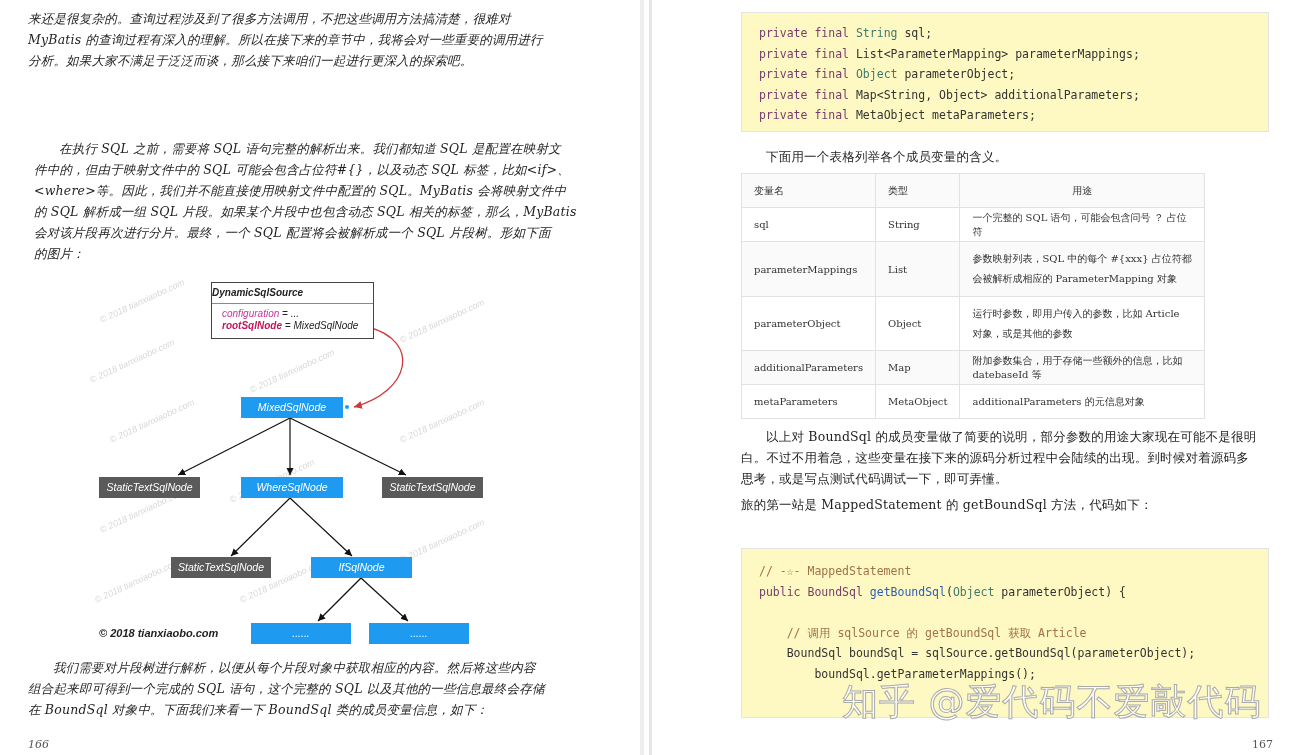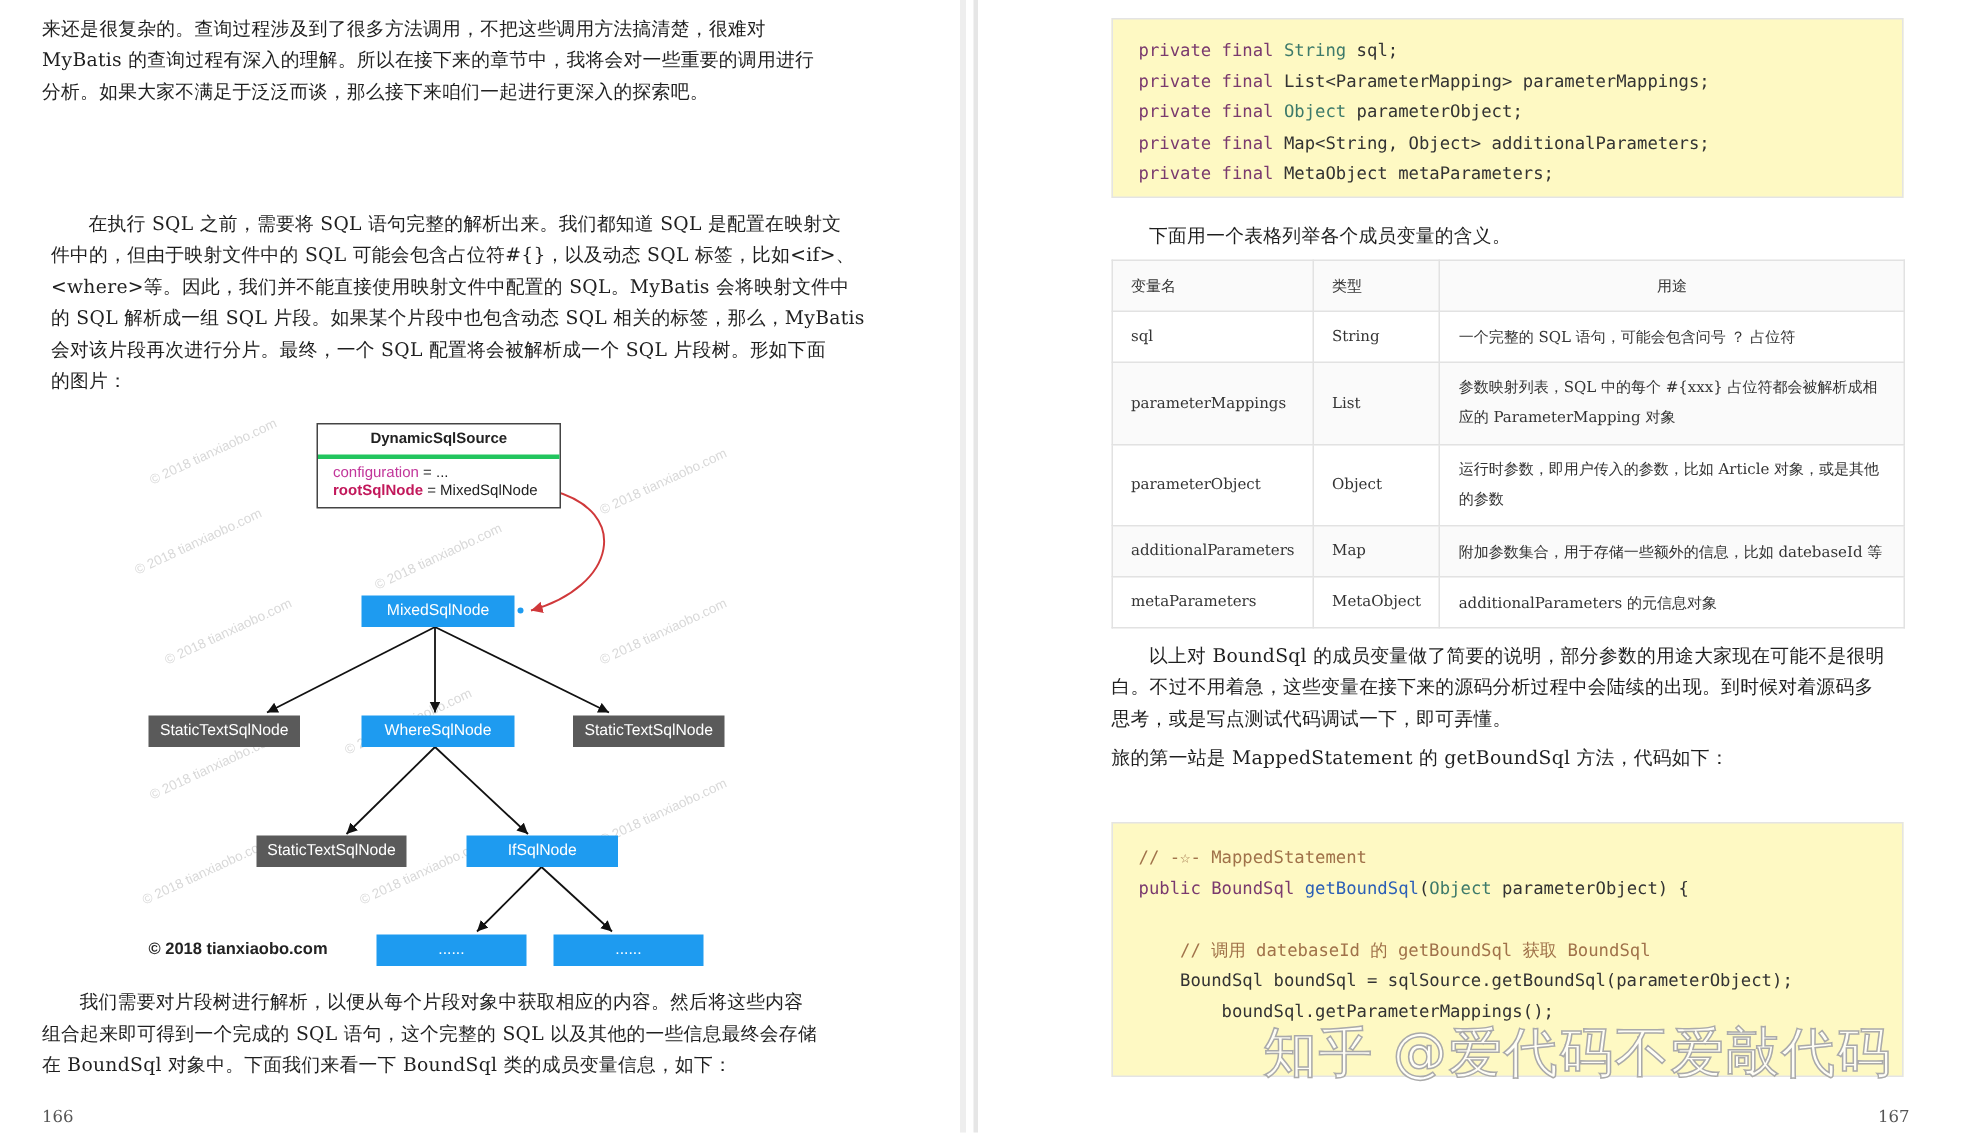--- a/index.html
+++ b/index.html
@@ -1,48 +1,48 @@
 <!DOCTYPE html>
 <html><head>
 <meta charset="utf-8">
 <style>
   html,body{margin:0;padding:0;}
   body{width:1311px;height:755px;background:#fff;position:relative;overflow:hidden;
        font-family:"DejaVu Serif","Liberation Serif",serif;color:#222;}
   .page{position:absolute;top:0;height:755px;background:#fff;}
-  .page-left{left:0;width:640px;}
+  .page-left{left:0;width:640px;font-style:italic;}
   .gutter{position:absolute;left:640px;top:0;width:12px;height:755px;background:#fff;
           border-left:4px solid #eeeeee;border-right:3px solid #e6e6e6;box-sizing:border-box;}
   .para{position:absolute;font-size:12.5px;line-height:21px;letter-spacing:0.2px;margin:0;color:#1f1f1f;}
   .indent{text-indent:2em;}
   .heading{position:absolute;left:28px;top:92px;font-family:"Liberation Sans",sans-serif;font-size:19px;color:#222;margin:0;font-weight:normal;}
   .page-num{position:absolute;font-size:11px;color:#555;}
   
   .diagram{position:absolute;left:96px;top:276px;width:390px;height:372px;}
   .node{position:absolute;height:21px;line-height:21px;text-align:center;color:#fff;
         font-family:"Liberation Sans",sans-serif;font-size:10.5px;}
   .node.blue{background:#1e9bf0;}
   .node.gray{background:#5a5a5a;}
   .src-box{position:absolute;left:115px;top:6px;width:161px;height:55px;border:1px solid #444;background:#fff;
            font-family:"Liberation Sans",sans-serif;font-size:10px;}
-  .src-title{height:20px;line-height:20px;text-align:center;font-weight:bold;border-bottom:3px solid #22c55e;color:#222;}
+  .src-title{height:20px;line-height:20px;text-align:left;font-weight:bold;border-bottom:1px solid #22c55e;color:#222;}
   .src-line{padding-left:10px;line-height:12px;}
   .pink{color:#c2369a;}
   .pinkb{color:#c2185b;font-weight:bold;}
   .copyright{position:absolute;left:3px;top:351px;font-family:"Liberation Sans",sans-serif;font-size:11px;font-weight:bold;color:#222;}
   .wm{position:absolute;font-family:"Liberation Sans",sans-serif;font-size:9px;color:#d8d8d8;transform:rotate(-25deg);white-space:nowrap;}
   
   .code{position:absolute;background:#fef9c3;border:1px solid #e4e4e4;font-family:"DejaVu Sans Mono","Liberation Mono",monospace;font-size:11.5px;color:#333;}
   .code .line{height:20.5px;line-height:20.5px;white-space:pre;}
   .kw{color:#7a3a6e;}
   .ty{color:#3d7a6a;}
   .fn{color:#2b5fb6;}
   .cm{color:#a0724a;}
   
-  table.vars{position:absolute;left:741px;top:173px;width:529px;border-collapse:collapse;font-size:10px;color:#333;}
+  table.vars{position:absolute;left:741px;top:173px;width:464px;border-collapse:collapse;font-size:10px;color:#333;}
   table.vars th, table.vars td{border:1px solid #e2e2e2;padding:0 12px;text-align:left;font-weight:normal;}
   table.vars tr:nth-child(odd){background:#fafafa;}
   table.vars th{height:33px;}
   .zhihu{position:absolute;left:842px;top:678px;font-family:"DejaVu Sans",sans-serif;font-size:36px;color:rgba(255,255,255,0.85);
          -webkit-text-stroke:1px #aaa;letter-spacing:1px;white-space:nowrap;}
 </style>
 </head>
 <body>
 
 <div class="page page-left">
@@ -181,20 +181,20 @@
 </div>
 
 <div class="para" style="left:741px;top:494px;width:535px;">
   <div>旅的第一站是 MappedStatement 的 getBoundSql 方法，代码如下：</div>
 </div>
 
 <div class="code" style="left:741px;top:548px;width:528px;height:170px;padding:12px 0 0 17px;box-sizing:border-box;overflow:hidden;">
   <div class="line cm">// -☆- MappedStatement</div>
   <div class="line"><span class="kw">public BoundSql </span><span class="fn">getBoundSql</span><span>(</span><span class="ty">Object</span><span> parameterObject) {</span></div>
   <div class="line"> </div>
-  <div class="line cm">    // 调用 datebaseId 的 getBoundSql 获取 BoundSql</div>
+  <div class="line cm">    // 调用 sqlSource 的 getBoundSql 获取 Article</div>
   <div class="line">    BoundSql boundSql = sqlSource.getBoundSql(parameterObject);</div>
   <div class="line">        boundSql.getParameterMappings();</div>
 </div>
 
 <div class="zhihu">知乎 @爱代码不爱敲代码</div>
 
 <div class="page-num" style="left:1252px;top:738px;">167</div>
 
 </body></html>

